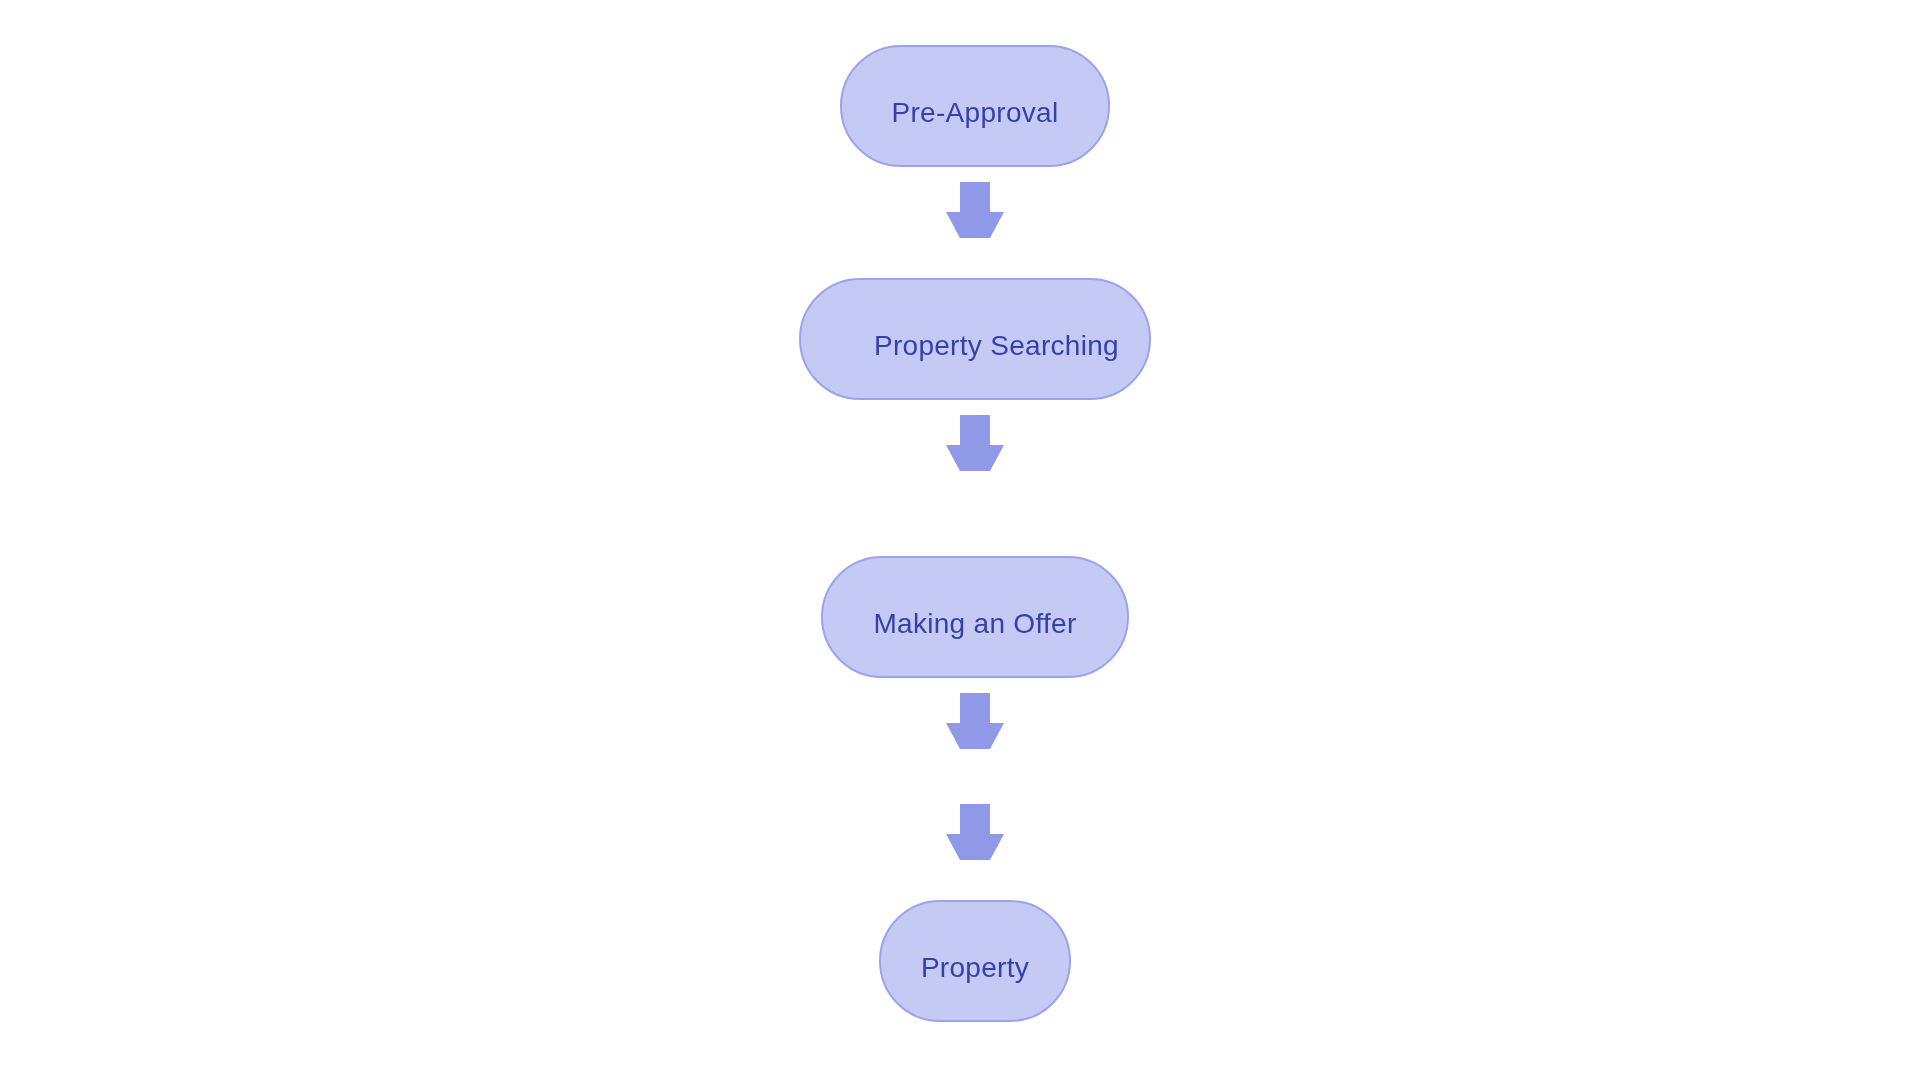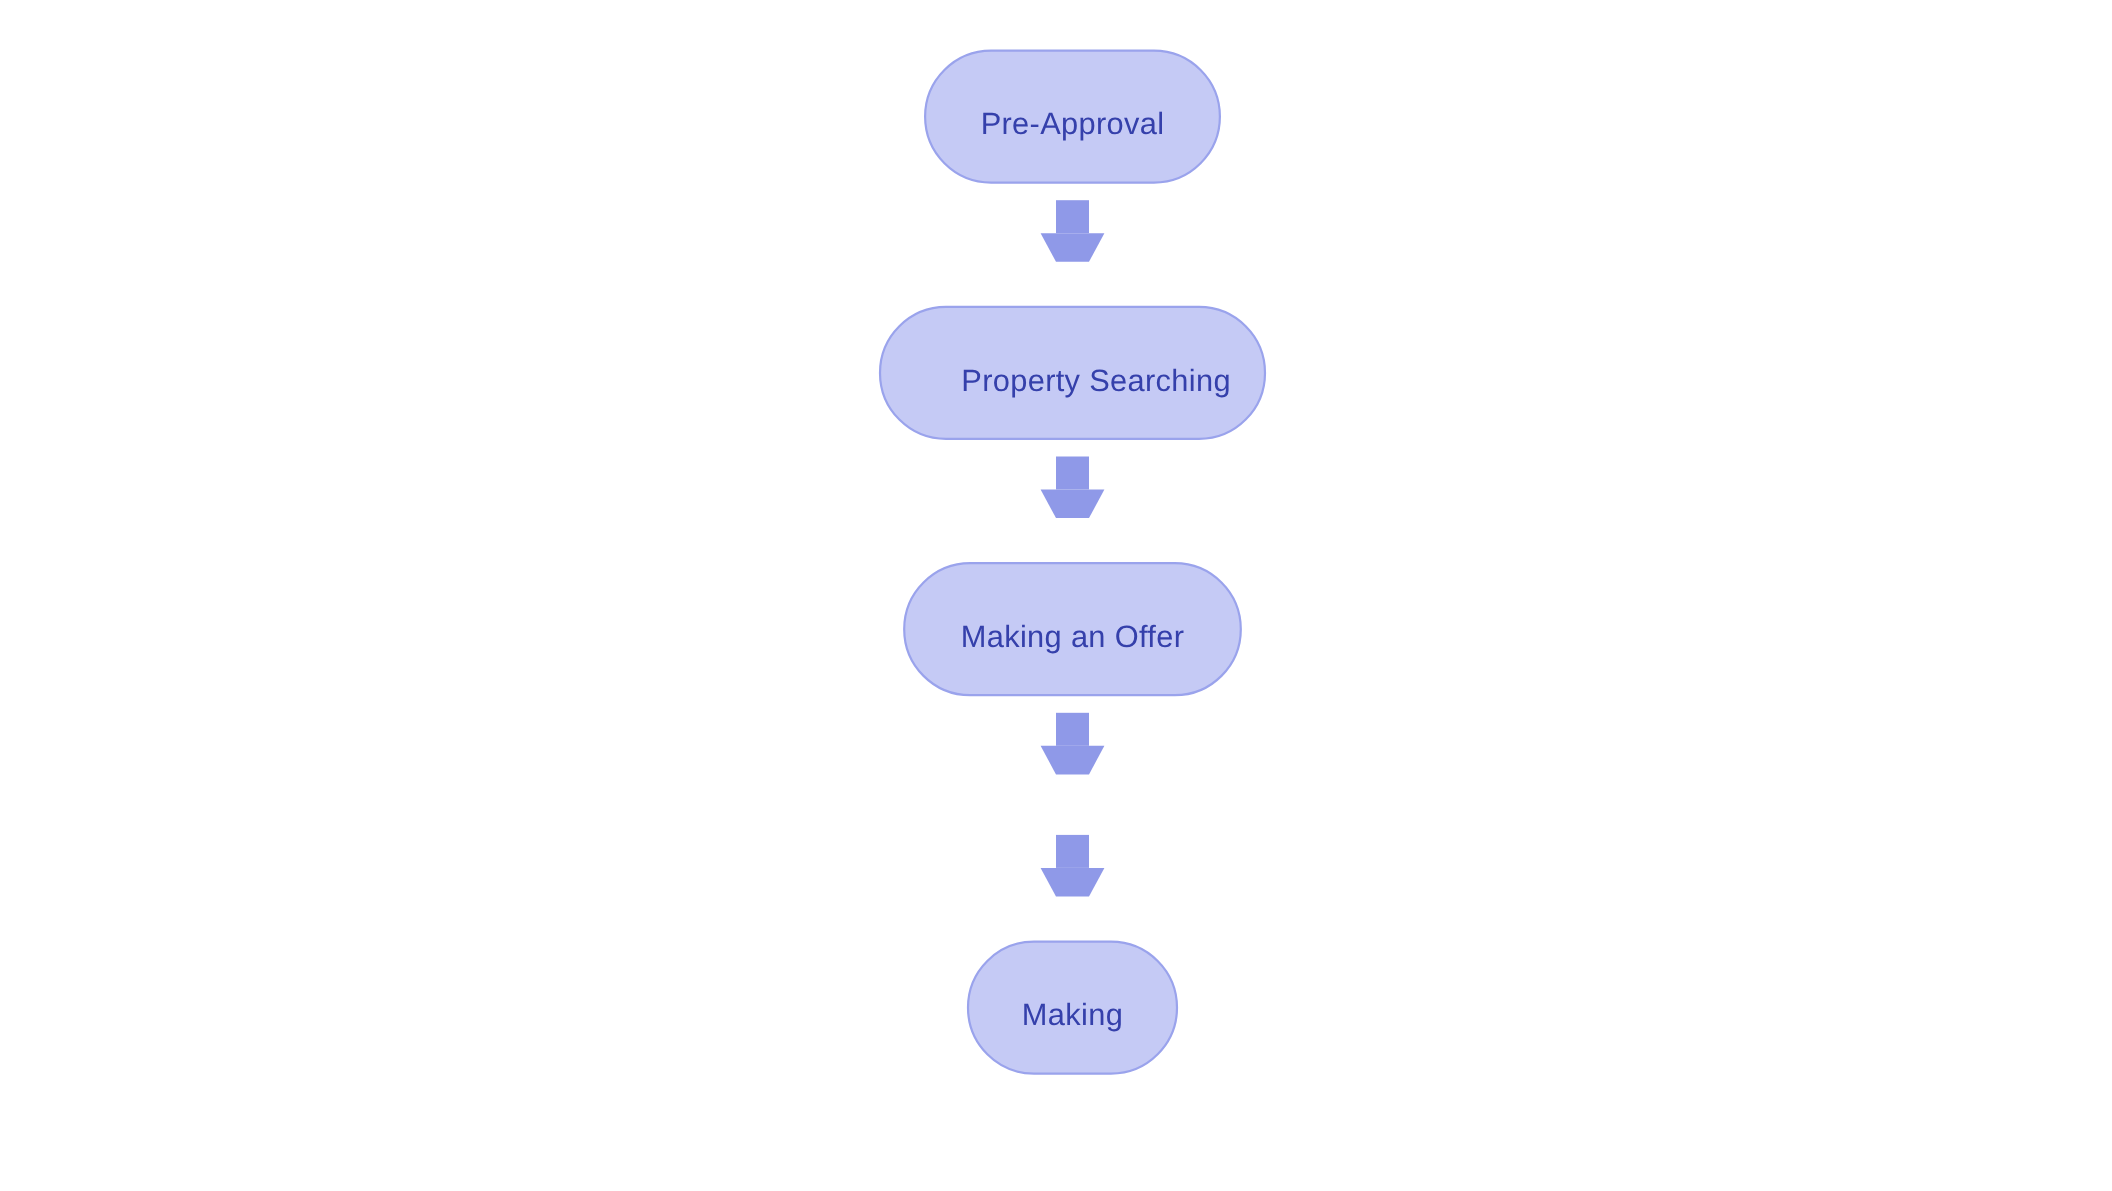--- a/index.html
+++ b/index.html
@@ -37,21 +37,21 @@
   .node-label {
     font-size: 28px;
     letter-spacing: 0.3px;
     color: var(--node-text);
     white-space: nowrap;
     line-height: 1;
     padding-bottom: 2px;
   }
   .node-1 { width: 270px; }
   .node-2 { width: 352px; justify-content: flex-end; }
-  .node-3 { width: 308px; }
+  .node-3 { width: 308px; margin-top: 45px; }
   .node-4 { width: 456px; }
   .node-5 { width: 192px; }
   .connector {
     height: 111px;
     display: flex;
     flex-direction: column;
     align-items: center;
     flex: 0 0 auto;
   }
   .connector .line {
@@ -100,16 +100,16 @@
     <div class="head"></div>
   </div>
 
 
   <div class="connector">
     <div class="line"></div>
     <div class="head"></div>
   </div>
 
   <div class="node node-5">
-    <span class="node-label">Making</span>
+    <span class="node-label">Property</span>
   </div>
 
 </div>
 
 </body></html>

